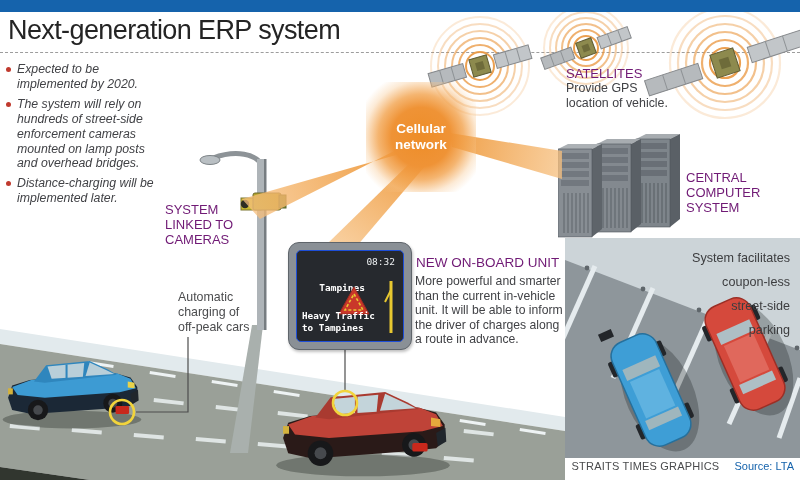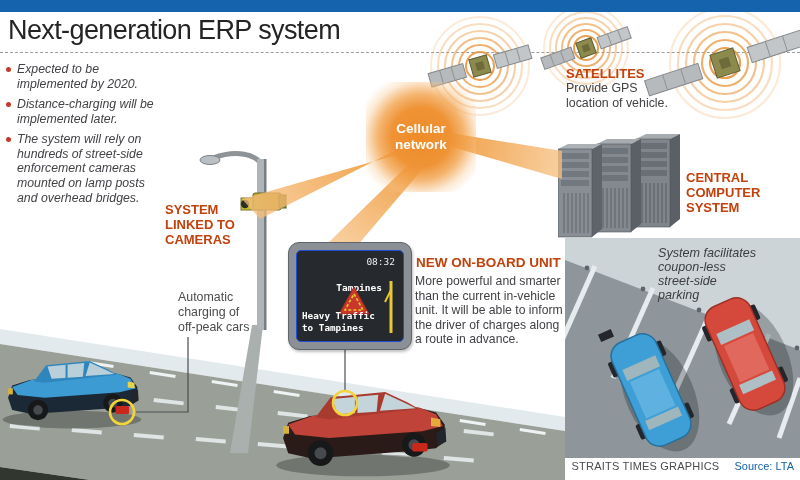--- a/index.html
+++ b/index.html
@@ -6,41 +6,41 @@
   .canvas{position:relative;width:800px;height:480px;background:#fff;overflow:hidden;
           font-family:"Liberation Sans", sans-serif;color:#333;}
   .abs{position:absolute;}
   .pre{white-space:pre-line;}
   .topbar{left:0;top:0;width:800px;height:12px;background:#1563ac;z-index:40;}
   .title{left:8px;top:15px;font-size:27px;font-weight:400;color:#242424;letter-spacing:-0.6px;z-index:30;}
   .rule{left:0;top:52px;width:800px;height:0;border-top:1.5px dashed #9d9d9d;z-index:1;}
   .bullets{left:6px;top:62px;width:162px;list-style:none;margin:0;padding:0;z-index:30;}
   .bullets li{position:relative;padding-left:11px;margin-bottom:5px;font-size:12.3px;line-height:14.9px;color:#414246;font-style:italic;}
   .bullets .dot{position:absolute;left:0;top:5px;width:5px;height:5px;border-radius:50%;background:#c03a2e;}
-  .h{font-weight:700;color:#c2410c;font-size:13px;line-height:15px;}
+  .h{font-weight:400;color:#701a75;font-size:13px;line-height:15px;}
   .sub{font-size:12.4px;line-height:15px;color:#414246;}
   .sat-label{left:566px;top:66px;z-index:30;}
   .cc-label{left:686px;top:170px;z-index:30;}
   .cam-label{left:165px;top:202px;z-index:30;}
   .note{left:178px;top:290px;font-size:12.4px;line-height:15px;color:#4b4c4e;z-index:30;}
   .cell-node{left:366px;top:82px;width:110px;height:110px;z-index:12;
     background:radial-gradient(circle,#ee8d28 0%,#ef9336 38%,rgba(242,162,76,0.80) 55%,rgba(247,196,137,0.35) 72%,rgba(255,255,255,0) 85%);
     display:flex;align-items:center;justify-content:center;text-align:center;}
   .cell-node span{color:#fff;font-weight:700;font-size:13.5px;line-height:16px;}
   .obu{left:288px;top:242px;width:122px;height:106px;background:#8a9096;border:1px solid #5f656b;
        border-radius:11px;z-index:20;box-shadow:1px 2px 3px rgba(0,0,0,0.25);}
   .obu-screen{position:absolute;left:7px;top:7px;right:7px;bottom:7px;background:#26292e;border:1px solid #1d4ed8;border-radius:5px;overflow:hidden;}
   .obu-time{position:absolute;right:8px;top:5px;font-family:"DejaVu Sans Mono",monospace;font-size:9.5px;color:#eceff1;}
-  .obu-dest{position:absolute;right:21px;top:31px;font-family:"DejaVu Sans Mono",monospace;font-size:9.5px;font-weight:700;color:#fff;}
+  .obu-dest{position:absolute;right:38px;top:31px;font-family:"DejaVu Sans Mono",monospace;font-size:9.5px;font-weight:700;color:#fff;}
   .obu-alert{position:absolute;left:5px;bottom:7px;font-family:"DejaVu Sans Mono",monospace;font-size:9.3px;font-weight:700;color:#fff;line-height:12px;}
   .obu-label-h{left:416px;top:255px;font-size:13.5px;z-index:30;}
   .obu-label-p{left:415px;top:274px;width:150px;font-size:12.2px;line-height:14.6px;color:#414246;z-index:30;}
   .right-panel{left:565px;top:238px;width:235px;height:220px;z-index:5;}
-  .park-caption{position:absolute;right:10px;top:8px;width:132px;
-    font-size:12.6px;line-height:14px;color:#3c3d3f;font-style:italic;}
+  .park-caption{position:absolute;right:10px;top:8px;width:132px;text-align:right;
+    font-size:12.6px;line-height:24px;color:#3c3d3f;}
   .footer{right:6px;top:460px;font-size:11px;z-index:30;padding-left:39px;}
   .footer .credit{color:#4a4b4d;letter-spacing:0.2px;}
   .footer .source{color:#1563ac;margin-left:12px;}
   svg{display:block;}
 </style>
 </head>
 <body>
 
 <div class="canvas">
 
@@ -309,22 +309,22 @@
       </g>
     </g>
   </svg>
 
   <div class="abs topbar"></div>
   <div class="abs title">Next-generation ERP system</div>
   <div class="abs rule"></div>
 
   <ul class="abs bullets">
     <li><span class="dot"></span><span>Expected to be implemented by 2020.</span></li>
+    <li><span class="dot"></span><span>The system will rely on hundreds of street-side enforcement cameras mounted on lamp posts and overhead bridges.</span></li>
     <li><span class="dot"></span><span>Distance-charging will be implemented later.</span></li>
-    <li><span class="dot"></span><span>The system will rely on hundreds of street-side enforcement cameras mounted on lamp posts and overhead bridges.</span></li>
   </ul>
 
   <div class="abs sat-label">
     <div class="h">SATELLITES</div>
     <div class="sub pre">Provide GPS
 location of vehicle.</div>
   </div>
   <div class="abs cc-label h pre">CENTRAL
 COMPUTER
 SYSTEM</div>

